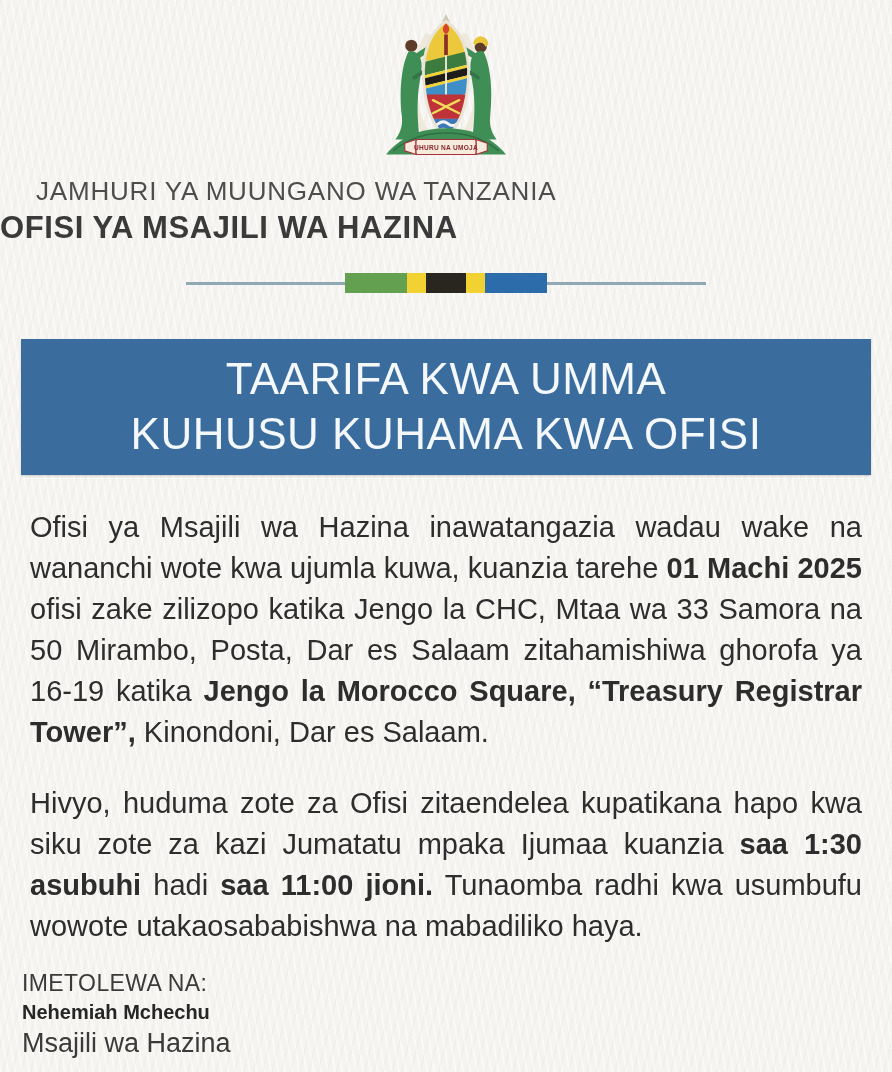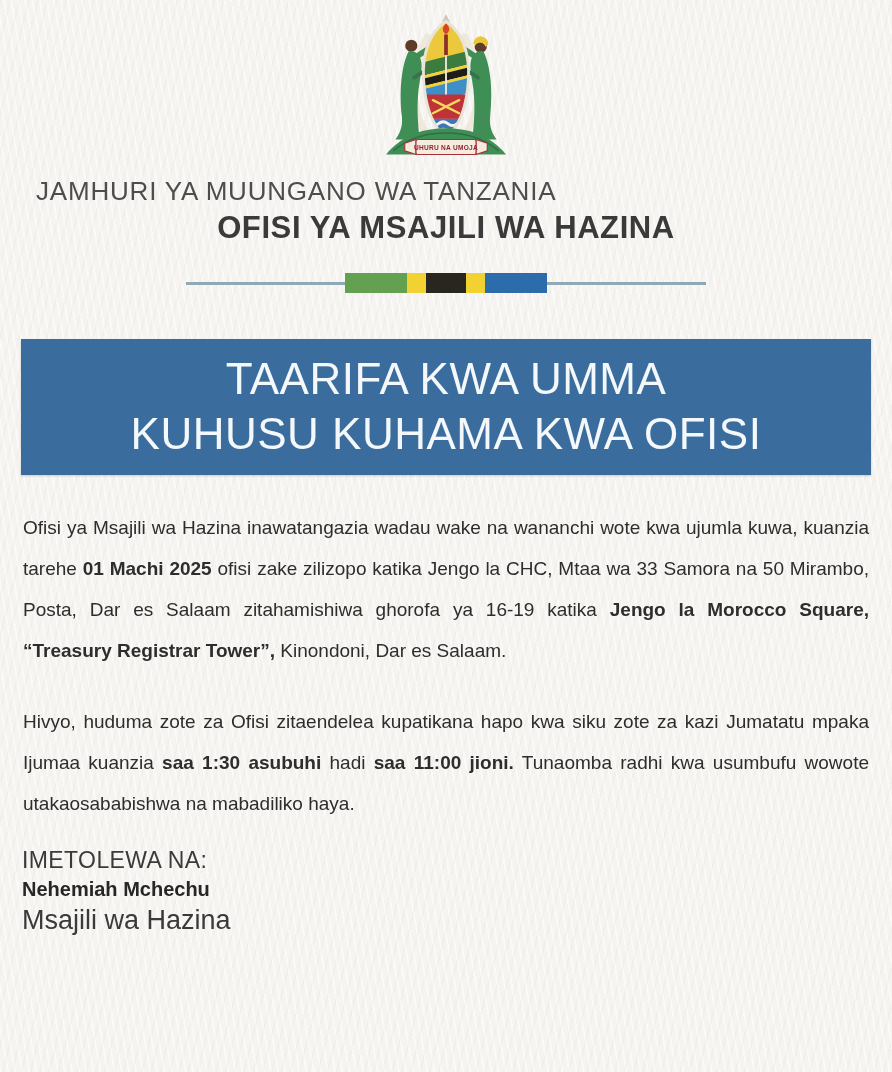--- a/index.html
+++ b/index.html
@@ -16,21 +16,21 @@
     color:#2d2d2d;
   }
   .crest { display:block; margin:12px auto 0; }
   .h1 {
     margin-top:14px; text-align:left;
     font-size:26px; line-height:30px; letter-spacing:0.8px;
     color:#4d4d4d;
     margin-left:36px;
   }
   .h2 {
-    margin-top:3px; text-align:center;
+    margin-top:3px; 
     font-size:31px; line-height:38px; font-weight:bold; letter-spacing:0.6px;
     color:#3a3a3a;
   }
   .divider {
     margin:26px auto 0;
     width:520px; height:20px;
     display:flex; align-items:center; justify-content:center;
   }
   .divider .line { flex:1; height:3px; }
   .blk { height:20px; }
@@ -44,22 +44,22 @@
     padding:12px 10px 14px;
     text-align:center;
     box-shadow:0 1px 2px rgba(0,0,0,0.18);
   }
   .banner .t {
     font-size:44px; line-height:55px; font-weight:normal; letter-spacing:0.5px;
     color:#f4f8fb;
   }
   .content { margin:32px 22px 0; }
   p.body-par {
-    margin:1px;
-    font-size:19px; line-height:41px;
+    margin:8px;
+    font-size:29px; line-height:41px;
     text-align:justify; text-justify:inter-word;
     -webkit-hyphens:manual; hyphens:manual;
     color:#2d2d2d;
   }
   p.body-par + p.body-par { margin-top:30px; }
   .issued { margin:22px 22px 0; font-size:23px; line-height:28px; color:#3a3a3a; letter-spacing:0.4px; }
   .name   { margin:0 22px 0;  font-size:20px; line-height:30px; font-weight:bold; color:#262626; }
   .title  { margin:2px 22px 12px;  font-size:27px; line-height:28px; color:#3a3a3a; }
 </style>
 </head>

